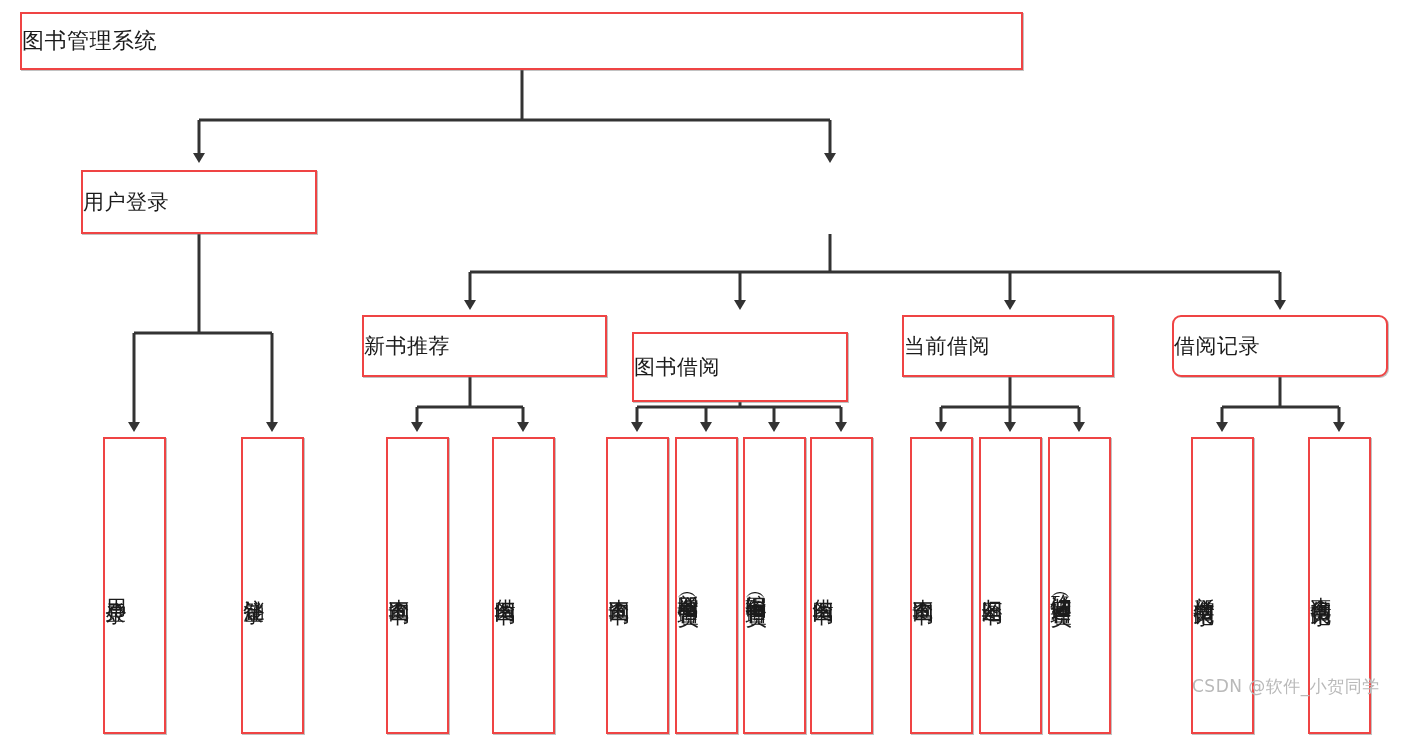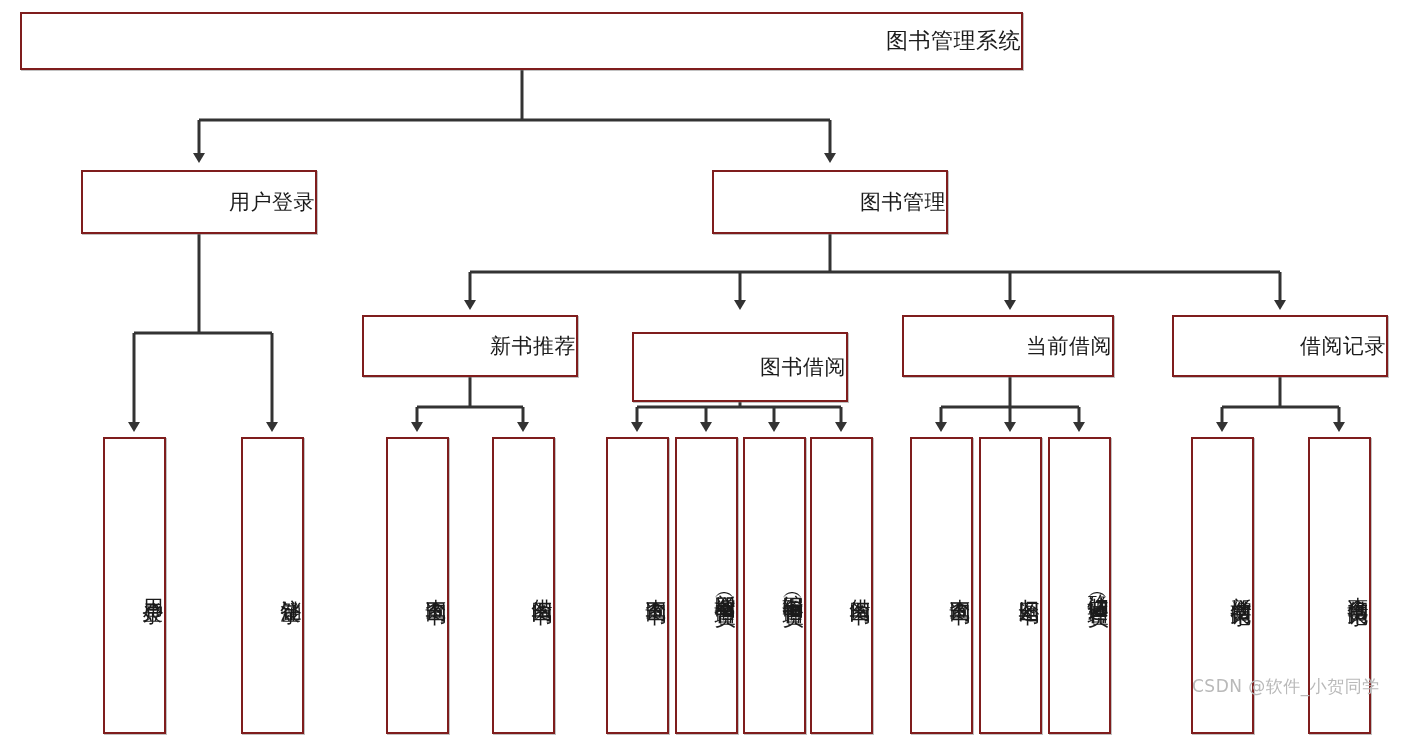--- a/index.html
+++ b/index.html
@@ -24,24 +24,24 @@
     left: 0;
     top: 0;
     width: 1405px;
     height: 747px;
     pointer-events: none;
   }
   .node {
     position: absolute;
     box-sizing: border-box;
     background: #ffffff;
-    border: 2px solid #7f1d1d;
+    border: 2px solid #ef4444;
     display: flex;
     align-items: center;
-    justify-content: flex-end;
+    justify-content: flex-start;
     box-shadow: 1px 1px 0 0 rgba(120,120,120,0.45);
   }
   .node .label {
     font-size: 21px;
     line-height: 1.18;
     letter-spacing: 0.5px;
     color: #1b1b1b;
     text-align: center;
     white-space: nowrap;
   }
@@ -118,34 +118,31 @@
     </g>
   </svg>
 
   <div class="node root" style="left:20px; top:12px; width:1003px; height:58px;">
     <span class="label">图书管理系统</span>
   </div>
 
   <div class="node" style="left:81px; top:170px; width:236px; height:64px;">
     <span class="label">用户登录</span>
   </div>
-  <div class="node" style="left:712px; top:170px; width:236px; height:64px;">
-    <span class="label">图书管理</span>
-  </div>
 
-  <div class="node" style="left:362px; top:315px; width:216px; height:62px;">
+  <div class="node" style="left:362px; top:315px; width:245px; height:62px;">
     <span class="label">新书推荐</span>
   </div>
   <div class="node" style="left:632px; top:332px; width:216px; height:70px;">
     <span class="label">图书借阅</span>
   </div>
   <div class="node" style="left:902px; top:315px; width:212px; height:62px;">
     <span class="label">当前借阅</span>
   </div>
-  <div class="node" style="left:1172px; top:315px; width:216px; height:62px;">
+  <div class="node" style="left:1172px; top:315px; width:216px; height:62px;border-radius:9px;">
     <span class="label">借阅记录</span>
   </div>
 
   <div class="node leaf" style="left:103px; top:437px; width:63px; height:297px;">
     <span class="label">用户登录</span>
   </div>
   <div class="node leaf" style="left:241px; top:437px; width:63px; height:297px;">
     <span class="label">注销登录</span>
   </div>
 

